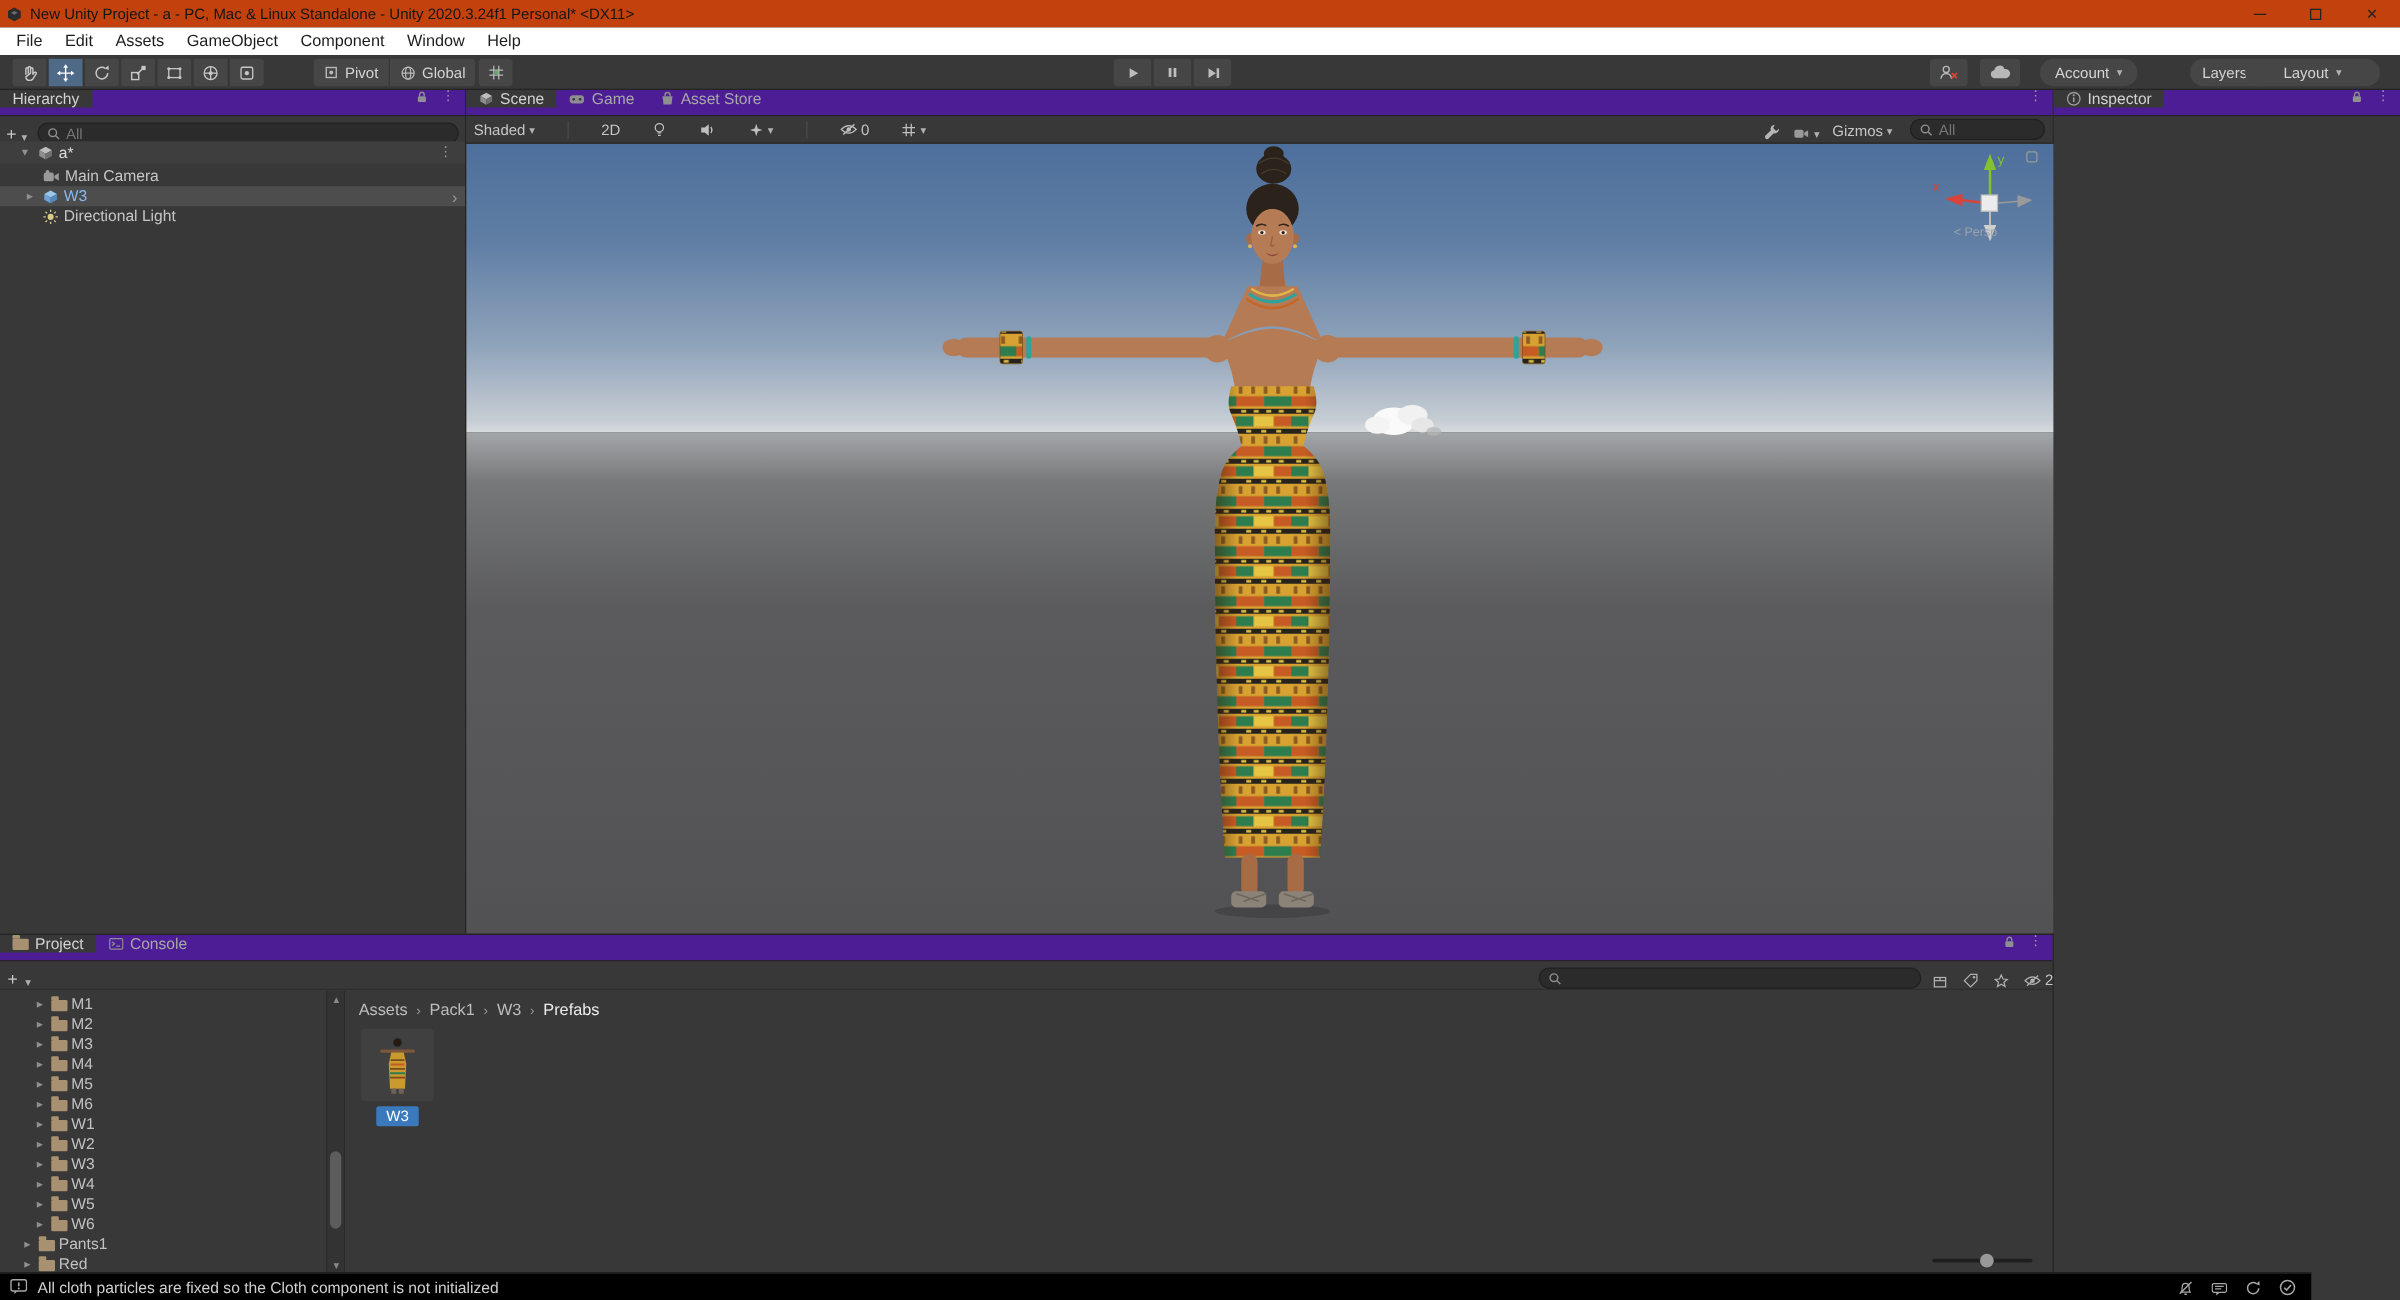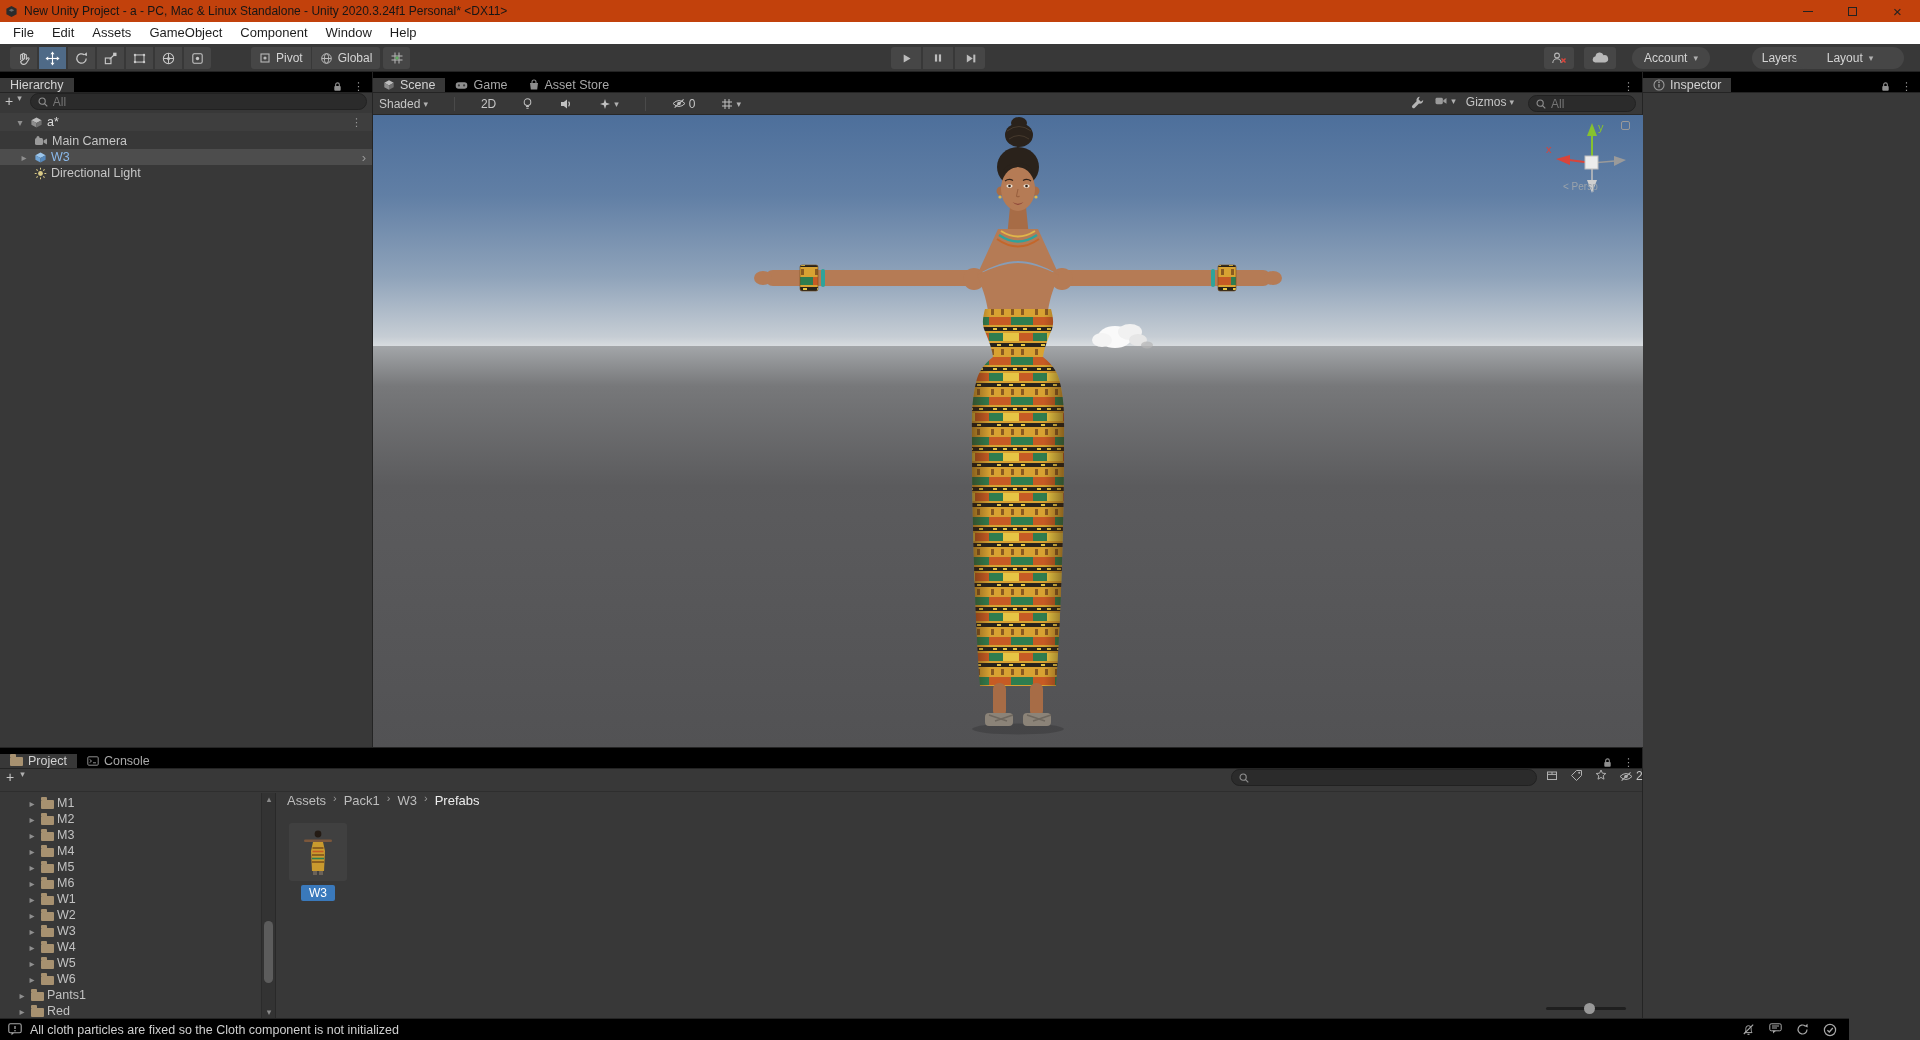--- a/index.html
+++ b/index.html
@@ -1,20 +1,20 @@
 <!DOCTYPE html>
 <html><head>
 <meta charset="utf-8">
 <style>
   * { margin:0; padding:0; box-sizing:border-box; }
   html,body { width:1920px; height:1040px; overflow:hidden; background:#383838; }
   .app { position:absolute; inset:0; width:1920px; height:1040px;
          font-family:"Liberation Sans", sans-serif; font-size:13px; color:#c6c6c6; }
   .abs { position:absolute; }
-  .row { display:flex; align-items:flex-start; }
+  .row { display:flex; align-items:flex-end; }
 
   
   .titlebar { position:absolute; left:0; top:0; width:1920px; height:22px; background:#c2410c;
               color:#161616; font-size:12px; display:flex; align-items:center; }
   .titlebar .ticon { margin:0 6px 0 5px; display:flex; }
   .wbtns { margin-left:auto; display:flex; height:22px; }
   .wbtn { width:45px; height:22px; display:flex; align-items:center; justify-content:center; color:#222; }
   .wbtn .minbar { width:10px; height:1px; background:#222; }
   .wbtn .maxbox { width:9px; height:9px; border:1px solid #222; }
   .menubar { position:absolute; left:0; top:22px; width:1920px; height:22px; background:#ffffff;
@@ -30,22 +30,22 @@
   .toolbtn.active { background:#4f6a87; }
   .grpbtn { height:22px; background:#464646; display:flex; align-items:center; gap:5px;
             padding:0 8px; font-size:12px; color:#d4d4d4; }
   .ddbtn { position:absolute; top:3px; height:22px; background:#464646; border-radius:11px;
            display:flex; align-items:center; justify-content:center; gap:6px; padding:0 9px;
            font-size:12px; color:#d4d4d4; }
   .dar { font-size:9px; color:#b0b0b0; }
 
   
   .panel { position:absolute; background:#383838; }
-  .tabstrip { height:21px; background:#000000; border-bottom:1px solid #242424;
-              display:flex; align-items:flex-end; }
+  .tabstrip { height:21px; background:#4c1d95; border-bottom:1px solid #242424;
+              display:flex; align-items:flex-start; }
   .ptab { padding:0 10px; display:flex; align-items:center; gap:5px; font-size:12.5px; color:#a8a8a8; }
   .ptab.active { background:#383838; color:#d2d2d2; }
   .stripicons { margin-left:auto; display:flex; align-items:center; gap:10px; padding-right:8px; }
   .glyph { color:#9a9a9a; font-size:11px; line-height:1; }
 
   .search { position:relative; }
   .search input { width:100%; height:17px; background:#2b2b2b; border:1px solid #212121;
                   border-radius:9px; color:#b8b8b8; font-size:12px; padding:0 8px 0 22px;
                   outline:none; font-family:"Liberation Sans",sans-serif; }
   .search .mag { position:absolute; left:7px; top:50%; transform:translateY(-50%); display:flex; }

